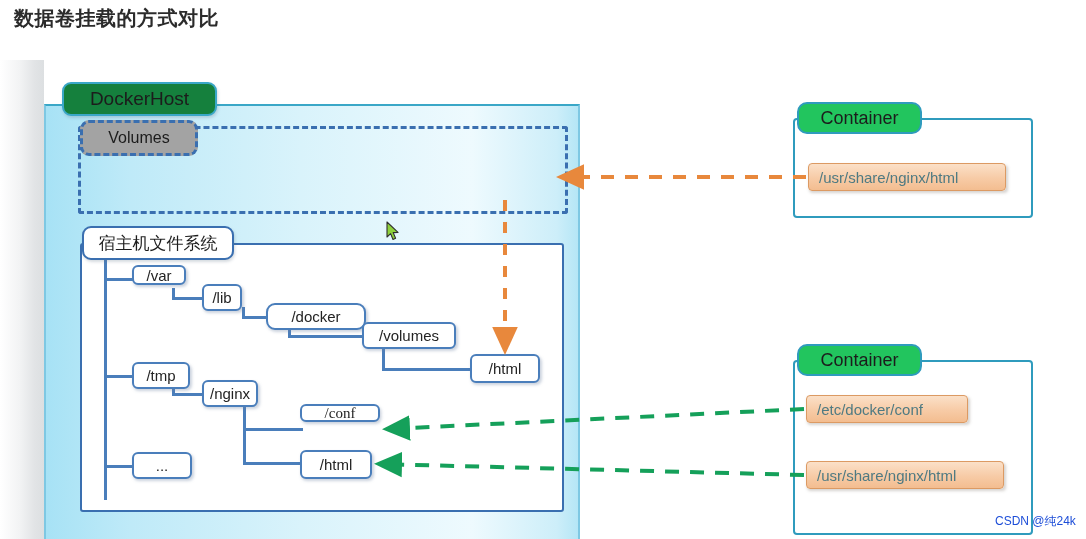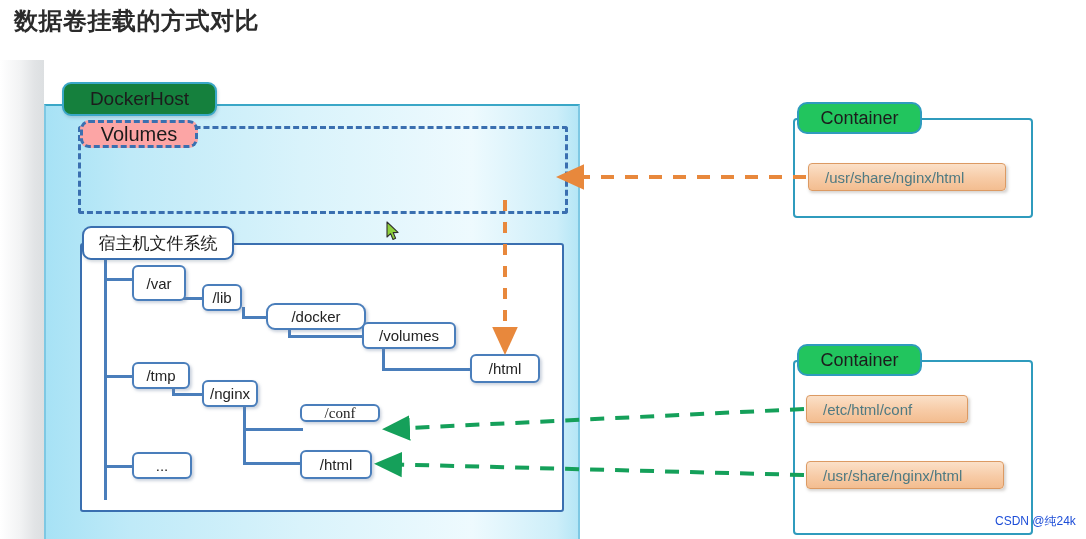--- a/index.html
+++ b/index.html
@@ -7,21 +7,21 @@
     width: 1086px; height: 539px;
     background: #ffffff;
     font-family: "Liberation Sans", "DejaVu Sans", sans-serif;
     overflow: hidden;
   }
   #stage { position: relative; width: 1086px; height: 539px; background:#fff; }
 
   
   #title {
     position:absolute; left:14px; top:5px;
-    font-size:24px; font-weight:700; color:#2b2b2b;
+    font-size:20px; font-weight:700; color:#2b2b2b;
     letter-spacing:0.5px; white-space:nowrap;
   }
 
   
   #left-gutter {
     position:absolute; left:0px; top:60px; width:44px; height:479px;
     background: linear-gradient(to right, #ffffff 0%, #f2f3f4 45%, #e2e4e6 78%, #dcdfe1 100%);
   }
 
   
@@ -45,25 +45,25 @@
     left:62px; top:82px; width:155px; height:34px;
     font-size:19px; z-index:8;
   }
 
   
   #volumes-region {
     position:absolute; left:78px; top:126px; width:490px; height:88px;
     border:3px dashed #3a6fb0; border-radius:3px; background:transparent;
   }
   #volumes-label {
-    position:absolute; left:80px; top:120px; width:118px; height:28px;
+    position:absolute; left:80px; top:120px; width:118px; height:36px;
     border:3px dashed #3a6fb0; border-radius:9px;
-    background:#fca5a5;
-    display:flex; align-items:center; justify-content:center;
-    font-size:20px; color:#1c1c1c; z-index:7;
+    background:#a3a3a3;
+    display:flex; align-items:center; justify-content:center;
+    font-size:16px; color:#1c1c1c; z-index:7;
   }
 
   
   #hostfs-box {
     position:absolute; left:80px; top:243px; width:484px; height:269px;
     background:#ffffff; border:2px solid #3a6fb0; border-radius:3px;
   }
   #hostfs-label {
     position:absolute; left:82px; top:226px; width:152px; height:34px;
     border:2px solid #3a6fb0; border-radius:9px; background:#ffffff;
@@ -97,21 +97,21 @@
     position:absolute; background:#22c55e;
     border:2.5px solid #2f9bbd; border-radius:10px;
     display:flex; align-items:center; justify-content:center;
     font-size:18px; color:#1c1c1c; z-index:7;
   }
   .path-chip {
     position:absolute;
     background: linear-gradient(to bottom, #fbe0c8 0%, #f7cba6 55%, #f3bd90 100%);
     border:1px solid #dc9a63; border-radius:4px;
     display:flex; align-items:center;
-    padding-left:16px;
+    padding-left:10px;
     font-size:15px; color:#4f7a82;
     box-shadow:1.5px 2px 3px rgba(120,110,100,0.3);
     z-index:8;
   }
 
   
   #arrows { position:absolute; left:0; top:0; width:1086px; height:539px; z-index:10; pointer-events:none; }
 
   
   #cursor { position:absolute; left:386px; top:221px; width:14px; height:20px; z-index:30; }
@@ -154,38 +154,38 @@
   <div class="tree-line v" style="left:288px; top:326px; width:3px; height:12px;"></div>
   <div class="tree-line h" style="left:382px; top:368px; width:90px; height:3px;"></div>
   <div class="tree-line v" style="left:382px; top:345px; width:3px; height:26px;"></div>
 
   <div class="tree-line h" style="left:172px; top:393px; width:32px; height:3px;"></div>
   <div class="tree-line v" style="left:172px; top:385px; width:3px; height:11px;"></div>
   <div class="tree-line v" style="left:243px; top:403px; width:3px; height:60px;"></div>
   <div class="tree-line h" style="left:243px; top:428px; width:60px; height:3px;"></div>
   <div class="tree-line h" style="left:243px; top:462px; width:60px; height:3px;"></div>
 
-  <div class="tree-node" style="left:132px; top:265px; width:54px; height:36px;">/var</div>
+  <div class="tree-node" style="left:132px; top:265px; width:54px; height:20px;">/var</div>
   <div class="tree-node" style="left:202px; top:284px; width:40px; height:27px;">/lib</div>
   <div class="tree-node" style="left:266px; top:303px; width:100px; height:27px;border-radius:9px;">/docker</div>
   <div class="tree-node" style="left:362px; top:322px; width:94px; height:27px;">/volumes</div>
   <div class="tree-node" style="left:470px; top:354px; width:70px; height:29px;">/html</div>
   <div class="tree-node" style="left:132px; top:362px; width:58px; height:27px;">/tmp</div>
   <div class="tree-node" style="left:202px; top:380px; width:56px; height:27px;">/nginx</div>
   <div class="tree-node" style="left:300px; top:404px; width:80px; height:18px;font-family:Liberation Serif, serif;">/conf</div>
   <div class="tree-node" style="left:300px; top:450px; width:72px; height:29px;">/html</div>
   <div class="tree-node" style="left:132px; top:452px; width:60px; height:27px;">...</div>
 
   <div class="container-box" style="left:793px; top:118px; width:240px; height:100px;"></div>
   <div class="container-label" style="left:797px; top:102px; width:125px; height:32px;">Container</div>
   <div class="path-chip" style="left:808px; top:163px; width:198px; height:28px;">/usr/share/nginx/html</div>
 
   <div class="container-box" style="left:793px; top:360px; width:240px; height:175px;"></div>
   <div class="container-label" style="left:797px; top:344px; width:125px; height:32px;">Container</div>
-  <div class="path-chip" style="left:806px; top:395px; width:162px; height:28px;">/etc/html/conf</div>
+  <div class="path-chip" style="left:806px; top:395px; width:162px; height:28px;">/etc/docker/conf</div>
   <div class="path-chip" style="left:806px; top:461px; width:198px; height:28px;">/usr/share/nginx/html</div>
 
   <svg id="arrows">
     <defs>
       <marker id="arr-orange" markerWidth="7" markerHeight="7" refX="5.5" refY="3.5" orient="auto">
         <path d="M7,3.5 L0,0.3 L0,6.7 Z" fill="#e8883c"></path>
       </marker>
       <marker id="arr-orange-down" markerWidth="7" markerHeight="7" refX="5.5" refY="3.5" orient="auto">
         <path d="M7,3.5 L0,0.3 L0,6.7 Z" fill="#e8883c"></path>
       </marker>

